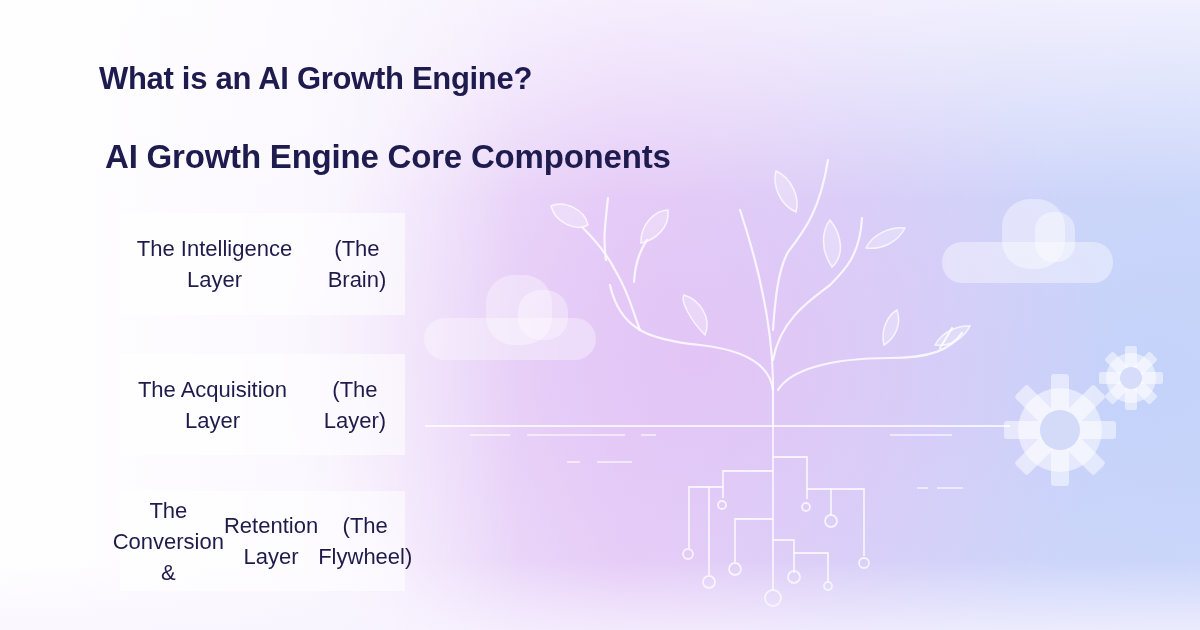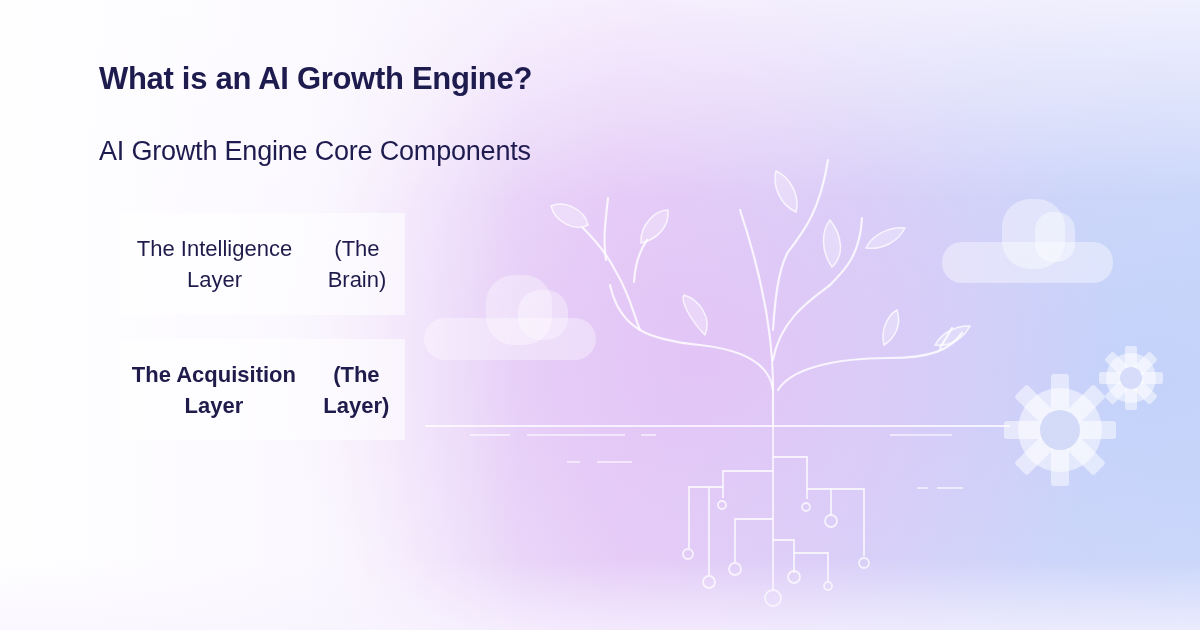--- a/index.html
+++ b/index.html
@@ -14,29 +14,29 @@
   .fade-top { position:absolute; left:0; top:0; width:1200px; height:200px;
     background: linear-gradient(180deg, rgba(250,247,255,0.75) 0%, rgba(250,247,255,0) 100%); }
   .fade-left { position:absolute; left:0; top:0; width:520px; height:630px;
     background: linear-gradient(90deg, rgba(255,255,255,0.85) 0%, rgba(255,255,255,0.5) 60%, rgba(255,255,255,0) 100%); }
   .fade-bottom { position:absolute; left:0; top:560px; width:1200px; height:70px;
     background: linear-gradient(180deg, rgba(248,244,255,0) 0%, rgba(248,244,255,0.7) 100%); }
 
   .title { position:absolute; left:99px; top:30px; margin:0; color:#1e1b4f;
     font-weight:700; font-size:31px; line-height:42px; letter-spacing:-0.3px; }
   .title span { display:block;margin-top:28px; }
-  .subtitle { position:absolute; left:99px; top:134px; margin:0; color:#1e1b4f;
-    font-weight:400; font-size:27px; line-height:34px; letter-spacing:-0.2px; }
+  .subtitle { position:absolute; left:99px; top:134px; margin:6px; color:#1e1b4f;
+    font-weight:700; font-size:33px; line-height:34px; letter-spacing:-0.2px; }
 
   .card { position:absolute; left:120px; width:285px; display:flex; flex-direction:row;
     align-items:center; justify-content:center; text-align:center;
     background: rgba(255,255,255,0.55); color:#1f1c4c; font-size:22px; line-height:31px; }
   .card span { display:block; }
   .card-1 { top:213px; height:102px; }
-  .card-2 { top:339px; height:101px;font-weight:bold; }
+  .card-2 { top:354px; height:101px; }
   .card-3 { top:491px; height:100px; }
 
   .art { position:absolute; left:0; top:0; width:1200px; height:630px; }
 </style>
 </head>
 <body>
 
 <div class="canvas">
   <div class="fade-top"></div>
 
@@ -145,13 +145,18 @@
   <h2 class="subtitle">AI Growth Engine Core Components</h2>
 
   <div class="card card-1">
     <span>The Intelligence Layer</span>
     <span>(The Brain)</span>
   </div>
   <div class="card card-2">
     <span>The Acquisition Layer</span>
     <span>(The Layer)</span>
   </div>
+  <div class="card card-3">
+    <span>The Conversion &amp;</span>
+    <span>Retention Layer</span>
+    <span>(The Flywheel)</span>
+  </div>
 </div>
 
 </body></html>

